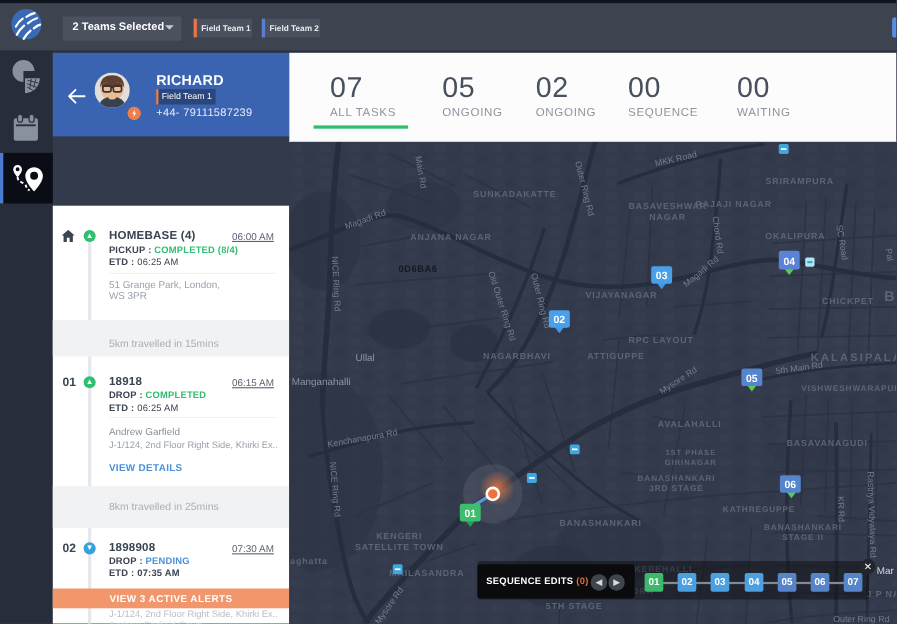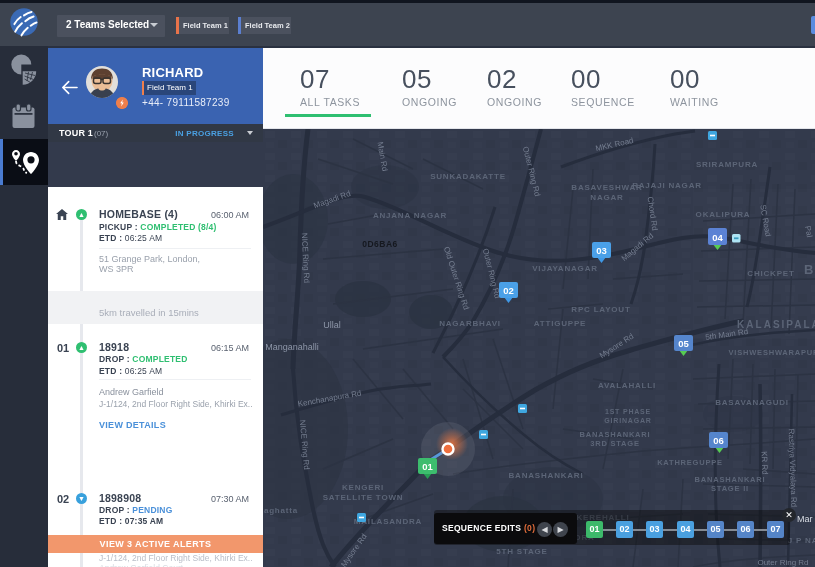--- a/index.html
+++ b/index.html
@@ -44,21 +44,21 @@
 #tstats .sm { font-size:9.5px; font-weight:bold; }
 #tstats .lbl { font-size:8.5px; color:#cdd2da; letter-spacing:0.1px; }
 
 
 #list { left:48px; top:187px; width:215px; height:380px; background:#fff; }
 #list .tl { position:absolute; left:32px; top:30px; width:3px; height:350px; background:#e6e8ed; }
 .gray { position:absolute; left:0; width:215px; background:#f1f2f4; color:#a9aeb9; font-size:9.5px; }
 .gray span { position:absolute; left:51px; }
 .num { position:absolute; left:4px; width:22px; text-align:center; font-size:11px; font-weight:bold; color:#3a4352; }
 .itname { position:absolute; left:51px; font-size:10.5px; font-weight:bold; color:#3a4352; letter-spacing:0.2px; }
-.ittime { position:absolute; right:14px; font-size:9px; color:#5a6270; }
+.ittime { position:absolute; right:14px; font-size:9px; color:#5a6270;text-decoration:underline; }
 .itline { position:absolute; left:51px; font-size:8.5px; font-weight:bold; color:#3a4352; white-space:nowrap; letter-spacing:0.2px; }
 .green { color:#2fbf71; }
 .blue { color:#4a90d9; }
 .addr { position:absolute; left:51px; font-size:9px; color:#9aa1ac; white-space:nowrap; }
 .mk { position:absolute; left:28px; width:11px; height:11px; border-radius:50%; color:#fff; font-size:7px; line-height:11px; text-align:center; }
 .mkg { background:#2fbf71; }
 .mkb { background:#38a0dc; }
 #alertbar { left:48px; top:535px; width:215px; height:18px; background:#f2976c; color:#fff; font-size:9px; font-weight:bold; text-align:center; line-height:18px; letter-spacing:0.4px; }
 
 
@@ -142,26 +142,20 @@
     </g>
   </svg>
   <svg class="abs" id="avbadge" width="12" height="12" viewBox="0 0 12 12">
     <circle cx="6" cy="6" r="6" fill="#ee7f4b"></circle>
     <path d="M6.8 2.5 L4.2 6.3 L5.8 6.3 L5.2 9.5 L7.8 5.5 L6.2 5.5 Z" fill="#fff"></path>
   </svg>
   <div class="abs" id="rname">RICHARD</div>
   <div class="abs" id="rtag">Field Team 1</div>
   <div class="abs" id="rphone">+44- 79111587239</div>
 
-  <div class="abs" id="tourbar">
-    <span class="t1">TOUR 1</span>
-      <span class="t2">(07)</span>
-    <span class="t3">IN PROGRESS</span>
-      <span class="car"></span>
-  </div>
 
   <div class="abs" id="list">
     <div class="tl"></div>
     <svg class="abs" style="left:8px;top:22px" width="12" height="11" viewBox="0 0 14 13">
         <path d="M7 0 L14 6 L12 6 L12 13 L8.5 13 L8.5 8.5 L5.5 8.5 L5.5 13 L2 13 L2 6 L0 6 Z" fill="#3a4352"></path>
       </svg>
     <div class="mk mkg" style="top:22px">▲</div>
     <div class="itname" style="top:21px">HOMEBASE (4)</div>
     <div class="ittime" style="top:23px">06:00 AM</div>
     <div class="itline" style="top:35px">PICKUP : <span class="green">COMPLETED (8/4)</span></div>
@@ -175,20 +169,23 @@
     <div class="num" style="top:155px">01</div>
     <div class="mk mkg" style="top:155px">▲</div>
     <div class="itname" style="top:154px">18918</div>
     <div class="ittime" style="top:156px">06:15 AM</div>
     <div class="itline" style="top:167px">DROP : <span class="green">COMPLETED</span></div>
     <div class="itline" style="top:179px">ETD : <span style="font-weight:normal;color:#3a4352">06:25 AM</span></div>
     <div class="abs" style="left:51px;top:192px;width:152px;height:1px;background:#eef0f3"></div>
     <div class="addr" style="top:200px;color:#8a919d">Andrew Garfield</div>
     <div class="addr" style="top:212px;font-size:8.5px">J-1/124, 2nd Floor Right Side, Khirki Ex..</div>
     <div class="abs" style="left:51px;top:233px;font-size:9px;font-weight:bold;color:#4a90d9;letter-spacing:0.3px">VIEW DETAILS</div>
+    <div class="gray" style="top:255px;height:38px">
+        <span style="top:14px">8km travelled in 25mins</span>
+      </div>
     <div class="num" style="top:306px">02</div>
     <div class="mk mkb" style="top:306px">▼</div>
     <div class="itname" style="top:305px">1898908</div>
     <div class="ittime" style="top:307px">07:30 AM</div>
     <div class="itline" style="top:318px">DROP : <span class="blue">PENDING</span></div>
     <div class="itline" style="top:329px">ETD : <span style="font-weight:bold;color:#3a4352">07:35 AM</span></div>
     <div class="addr" style="top:366px;font-size:8.5px;color:#b9bec8">J-1/124, 2nd Floor Right Side, Khirki Ex..</div>
     <div class="addr" style="top:376px;font-size:8.5px;color:#d8dce2">Andrew Garfield Court</div>
   </div>
   <div class="abs" id="alertbar">VIEW 3 ACTIVE ALERTS</div>

